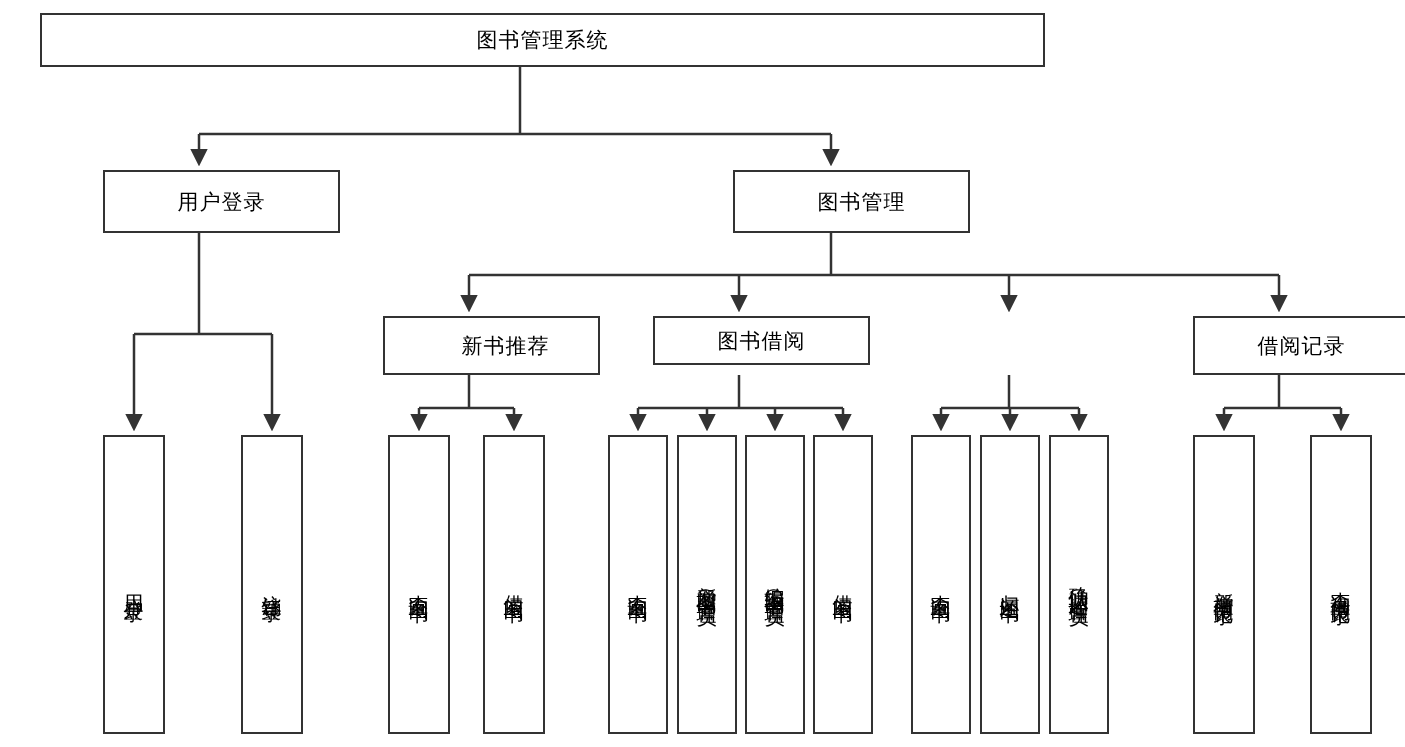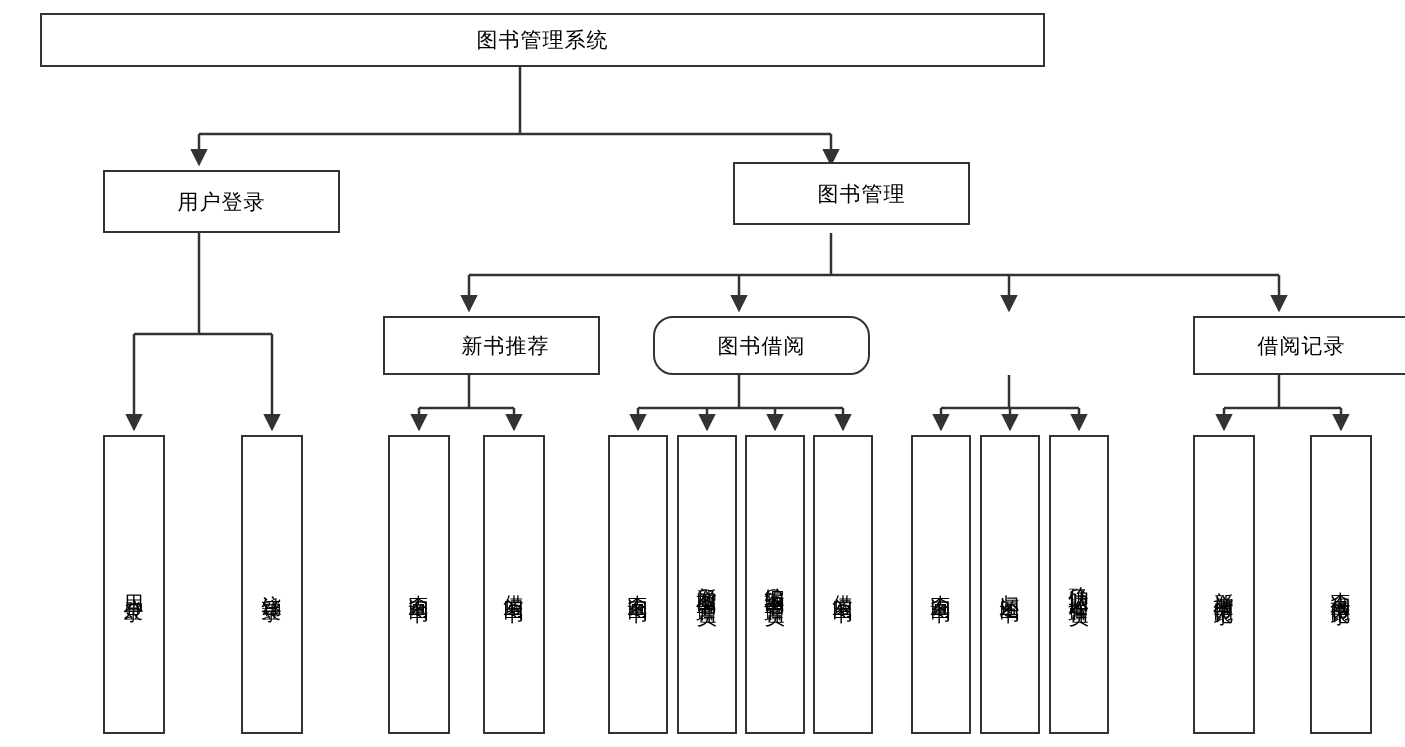--- a/index.html
+++ b/index.html
@@ -118,28 +118,28 @@
     </g>
   </svg>
 
   <div class="node horiz" id="n-root" style="left: 18px; top: 13px; width: 1005px; height: 54px;">
     <span class="label">图书管理系统</span>
   </div>
 
   <div class="node horiz" id="n-l2-0" style="left: 81px; top: 170px; width: 237px; height: 63px;">
     <span class="label">用户登录</span>
   </div>
-  <div class="node horiz" id="n-l2-1" style="left: 711px; top: 162px; width: 237px; height: 63px; padding-left: 20px;">
+  <div class="node horiz" id="n-l2-1" style="left: 711px; top: 170px; width: 237px; height: 63px; padding-left: 20px;">
     <span class="label">图书管理</span>
   </div>
 
   <div class="node horiz" id="n-l3-0" style="left: 361px; top: 316px; width: 217px; height: 59px; padding-left: 28px;">
     <span class="label">新书推荐</span>
   </div>
-  <div class="node horiz" id="n-l3-1" style="left: 631px; top: 316px; width: 217px; height: 59px; border-radius: 20px;">
+  <div class="node horiz" id="n-l3-1" style="left: 631px; top: 316px; width: 217px; height: 49px;">
     <span class="label">图书借阅</span>
   </div>
   <div class="node horiz" id="n-l3-3" style="left: 1171px; top: 316px; width: 217px; height: 59px;">
     <span class="label">借阅记录</span>
   </div>
 
   <div class="node vert" id="n-leaf-0" style="left: 103px; top: 435px; width: 62px; height: 299px;">
     <span class="label">用户登录</span>
   </div>
   <div class="node vert" id="n-leaf-1" style="left: 241px; top: 435px; width: 62px; height: 299px;">

